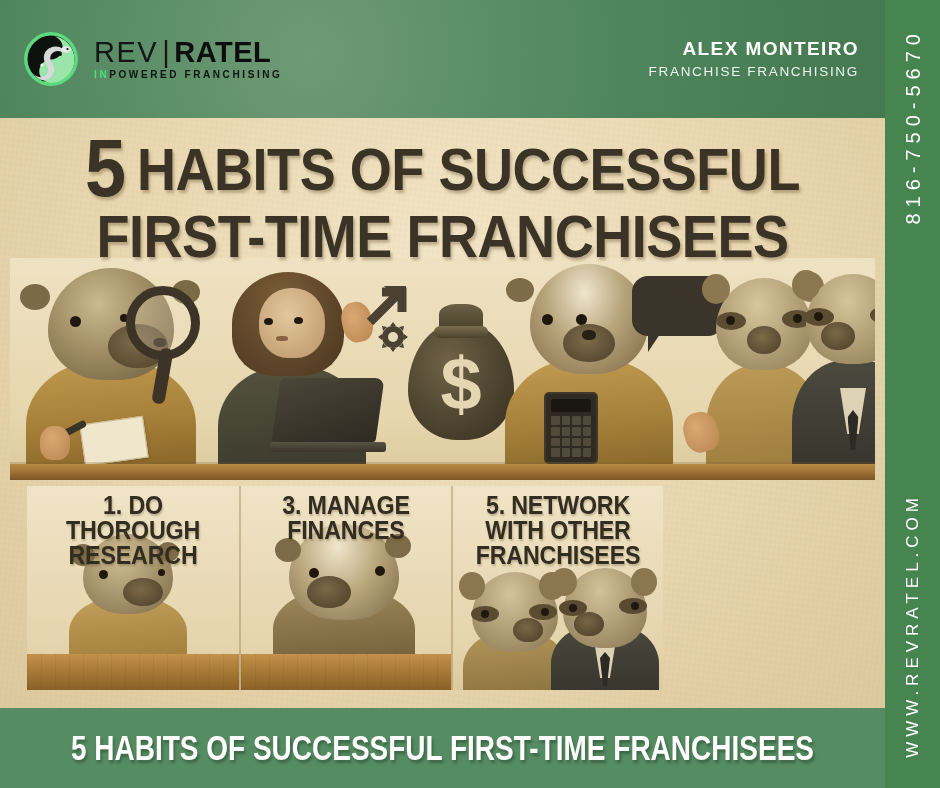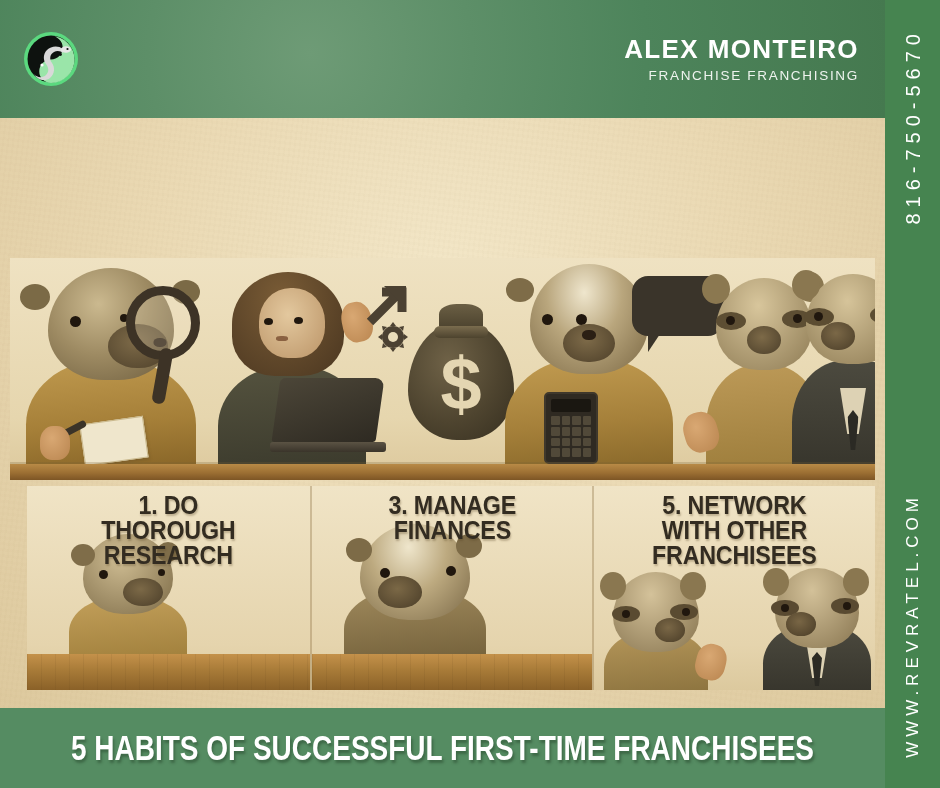--- a/index.html
+++ b/index.html
@@ -45,21 +45,21 @@
   .bw-ratel{color:#0d0d0d;font-weight:800;letter-spacing:0.5px;}
   .brand-line2{
     font-size:10px;letter-spacing:2.6px;font-weight:700;
     display:flex;gap:0;
   }
   .bl-in{color:#4ee07a;}
   .bl-rest{color:#10140f;}
 
   .consultant{text-align:right;line-height:1.18;}
   .consultant-name{
-    color:#ffffff;font-size:26px;font-weight:800;letter-spacing:1.4px;
+    color:#ffffff;font-size:19px;font-weight:800;letter-spacing:1.4px;
   }
   .consultant-role{
     color:#eef3ee;font-size:13.5px;font-weight:400;letter-spacing:1.7px;
     margin-top:3px;
   }
 
   
   .poster{
     position:absolute;left:0;top:118px;width:885px;height:590px;z-index:3;
     background:#e7d8b2;overflow:hidden;
@@ -203,21 +203,21 @@
     clip-path:polygon(50% 0,100% 18%,70% 100%,30% 100%,0 18%);
   }
   .hand{
     position:absolute;width:34px;height:40px;border-radius:44% 44% 40% 40%;
     background:radial-gradient(ellipse at 40% 35%,#d9a873,#b9854f);
   }
 
   
   .tips{
     position:absolute;left:10px;right:10px;top:368px;bottom:18px;z-index:3;
-    display:grid;grid-template-columns:1fr 1fr 1fr;padding-left:17px;
+    display:grid;grid-template-columns:1fr 1fr 1fr 1fr;padding-left:17px;
   }
   .tip{position:relative;overflow:hidden;background:linear-gradient(180deg,#f0e4c6 0%,#e5d4ad 78%,#dcc99e 100%);}
   .tip + .tip{border-left:2px solid rgba(140,112,66,.35);}
   .tip-label{
     position:absolute;left:0;right:0;top:7px;text-align:center;z-index:3;
     color:#332c21;font-weight:800;font-size:25px;line-height:1.0;
     letter-spacing:-0.2px;transform:scaleX(.93);transform-origin:center;
     text-shadow:1px 2px 2px rgba(90,70,40,.32);padding:0 4px;
   }
   .tip-desk{
@@ -253,31 +253,48 @@
           <circle cx="29" cy="29" r="27" fill="#5bd97f"></circle>
           <circle cx="29" cy="29" r="23.5" fill="#0e120f"></circle>
           <path d="M29 6 a23.5 23.5 0 0 1 0 47 a11.75 11.75 0 0 1 0-23.5 a11.75 11.75 0 0 0 0-23.5z" fill="#9ae5a9"></path>
           <path d="M41 19c-5-4-12-3-16 1-4 4-4 10-1 14 3 4 3 8 0 11-3 3-9 3-12-1 3 6 11 8 16 4 5-4 5-11 2-15-3-4-2-9 2-11 3-2 7-1 9 1 1-2 1-3 0-4z" fill="#d9d9d9"></path>
           <ellipse cx="44" cy="19.5" rx="5" ry="3.2" fill="#e6e6e6"></ellipse>
           <circle cx="45.5" cy="19" r="1.1" fill="#111"></circle>
           <circle cx="20" cy="35" r="1.6" fill="#ffffff"></circle>
           <circle cx="38.5" cy="24.5" r="1.4" fill="#0e120f"></circle>
         </svg>
       </div>
+      <div class="brand-words">
+        <div class="brand-line1">
+          <span class="bw-rev">REV</span>
+          <span class="bw-bar">|</span>
+          <span class="bw-ratel">RATEL</span>
+        </div>
+        <div class="brand-line2">
+          <span class="bl-in">IN</span>
+          <span class="bl-rest">POWERED FRANCHISING</span>
+        </div>
+      </div>
     </div>
 
     <div class="consultant">
       <div class="consultant-name">ALEX MONTEIRO</div>
       <div class="consultant-role">FRANCHISE FRANCHISING</div>
     </div>
   </div>
 
   <div class="poster">
     <div class="paper"></div>
 
+    <div class="headline">
+      <span class="h-row">
+        <span class="big5">5</span><span>HABITS OF SUCCESSFUL</span>
+      </span>
+      <span class="h-row">FIRST-TIME FRANCHISEES</span>
+    </div>
 
     <div class="hero">
       <div class="hero-bg"></div>
 
       <div class="fig" style="left:6px;width:190px;height:200px;">
         <div class="body-sh" style="width:170px;height:104px;background:linear-gradient(175deg,#c09a4f 0%,#a57f38 60%,#8a6729 100%);"></div>
         <div class="head-sh" style="width:126px;height:112px;top:4px;background:radial-gradient(ellipse at 40% 32%,#cbb98f 0%,#9d8a62 48%,#6b5b3c 100%);"></div>
         <div class="ear" style="width:30px;height:26px;left:4px;top:20px;background:#7b6a46;"></div>
         <div class="ear" style="width:28px;height:24px;right:6px;top:16px;background:#7b6a46;"></div>
         <div class="snout" style="width:60px;height:44px;top:60px;left:64%;background:radial-gradient(ellipse at 45% 40%,#7d6a48,#4e402a);"></div>

